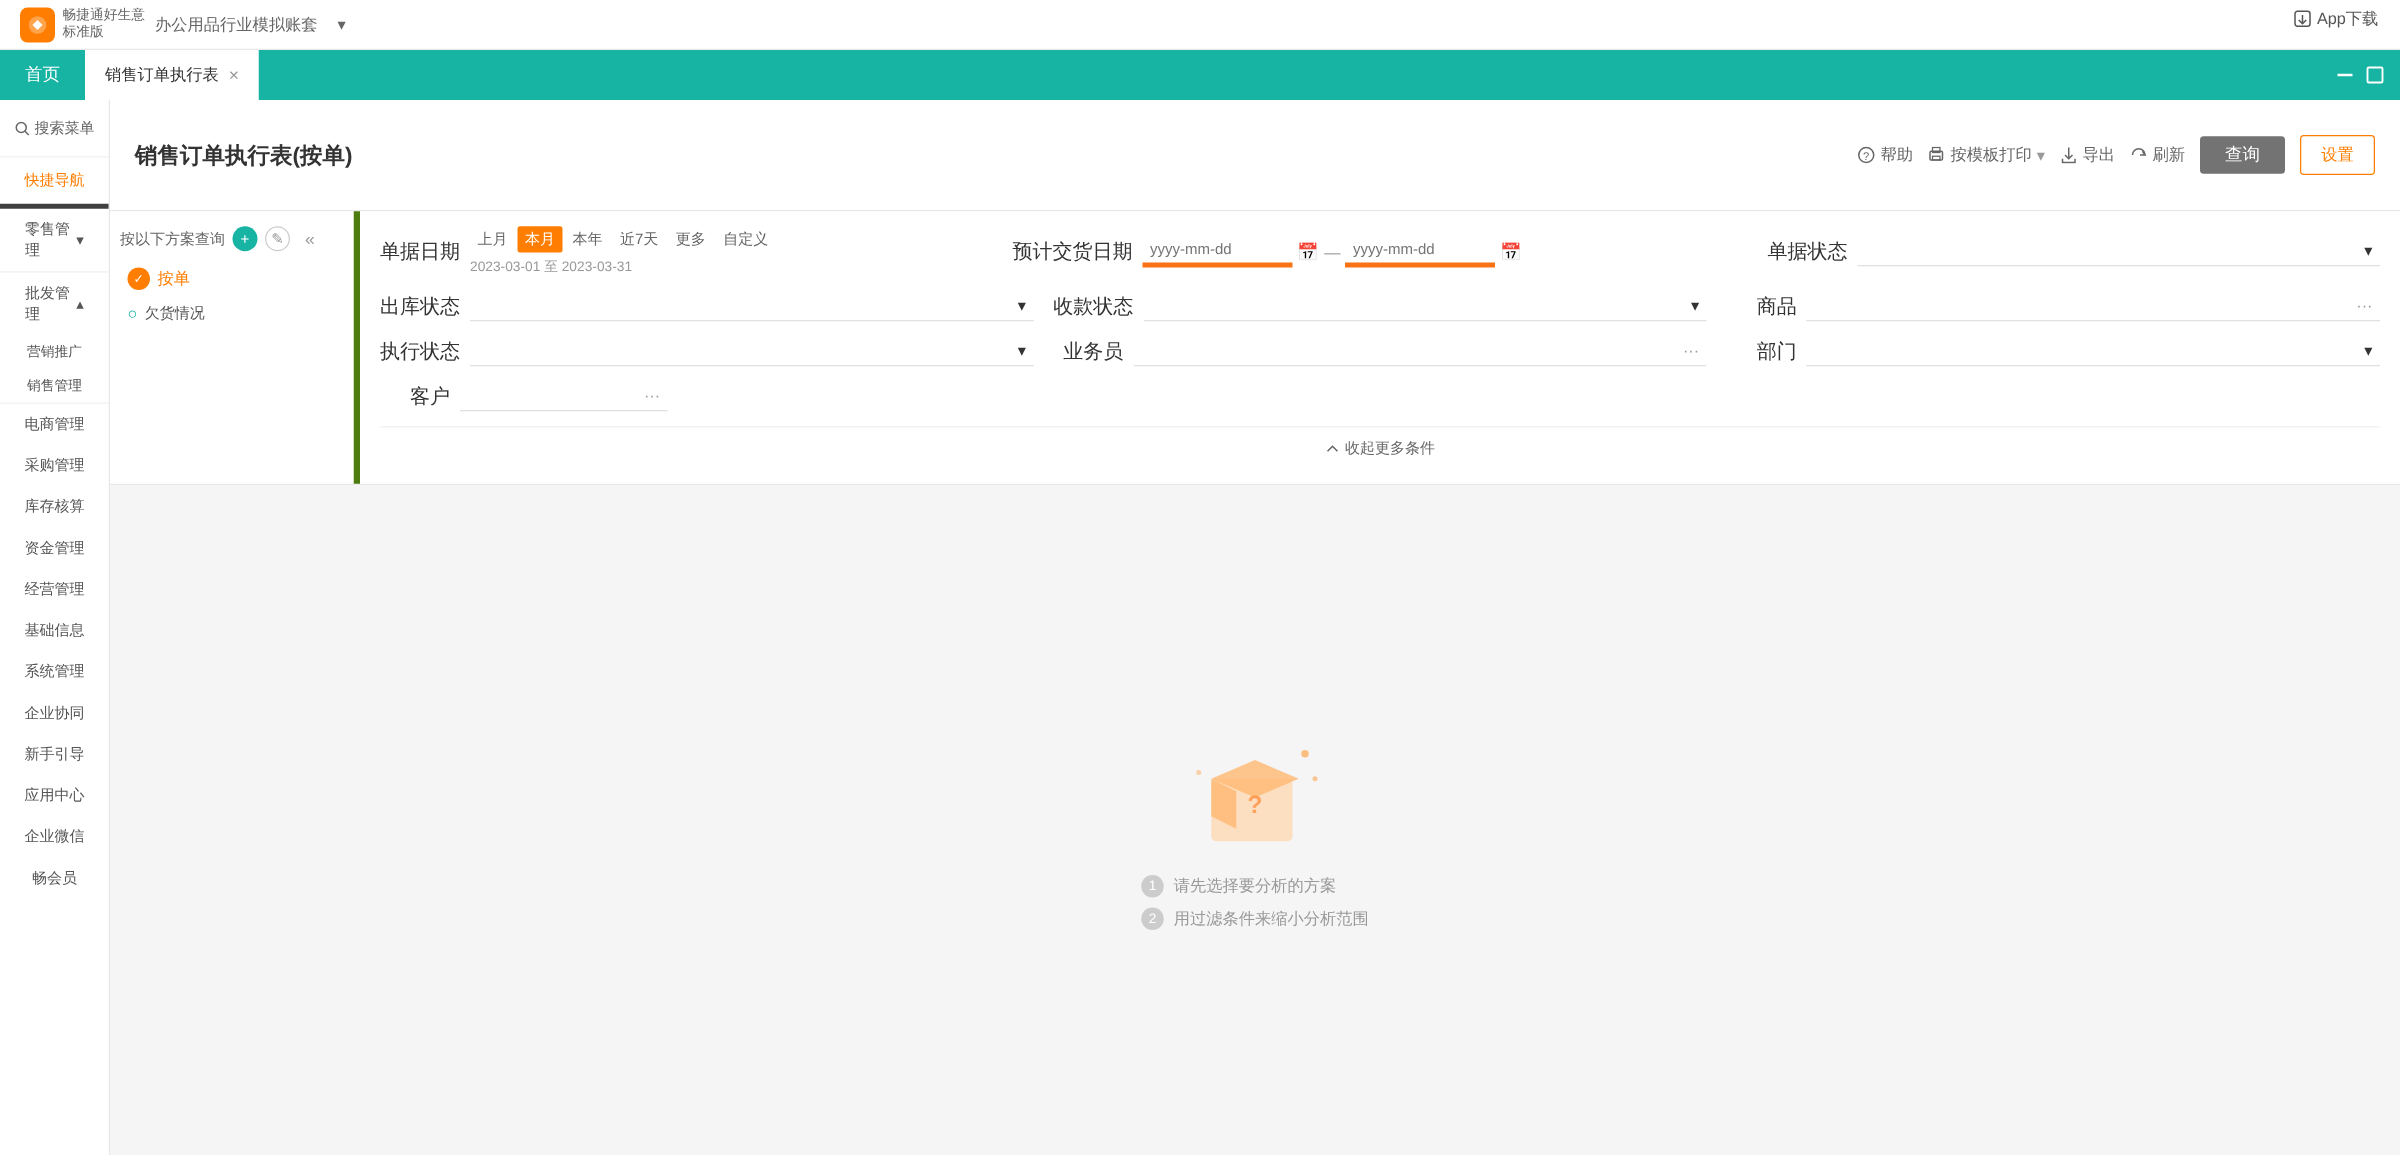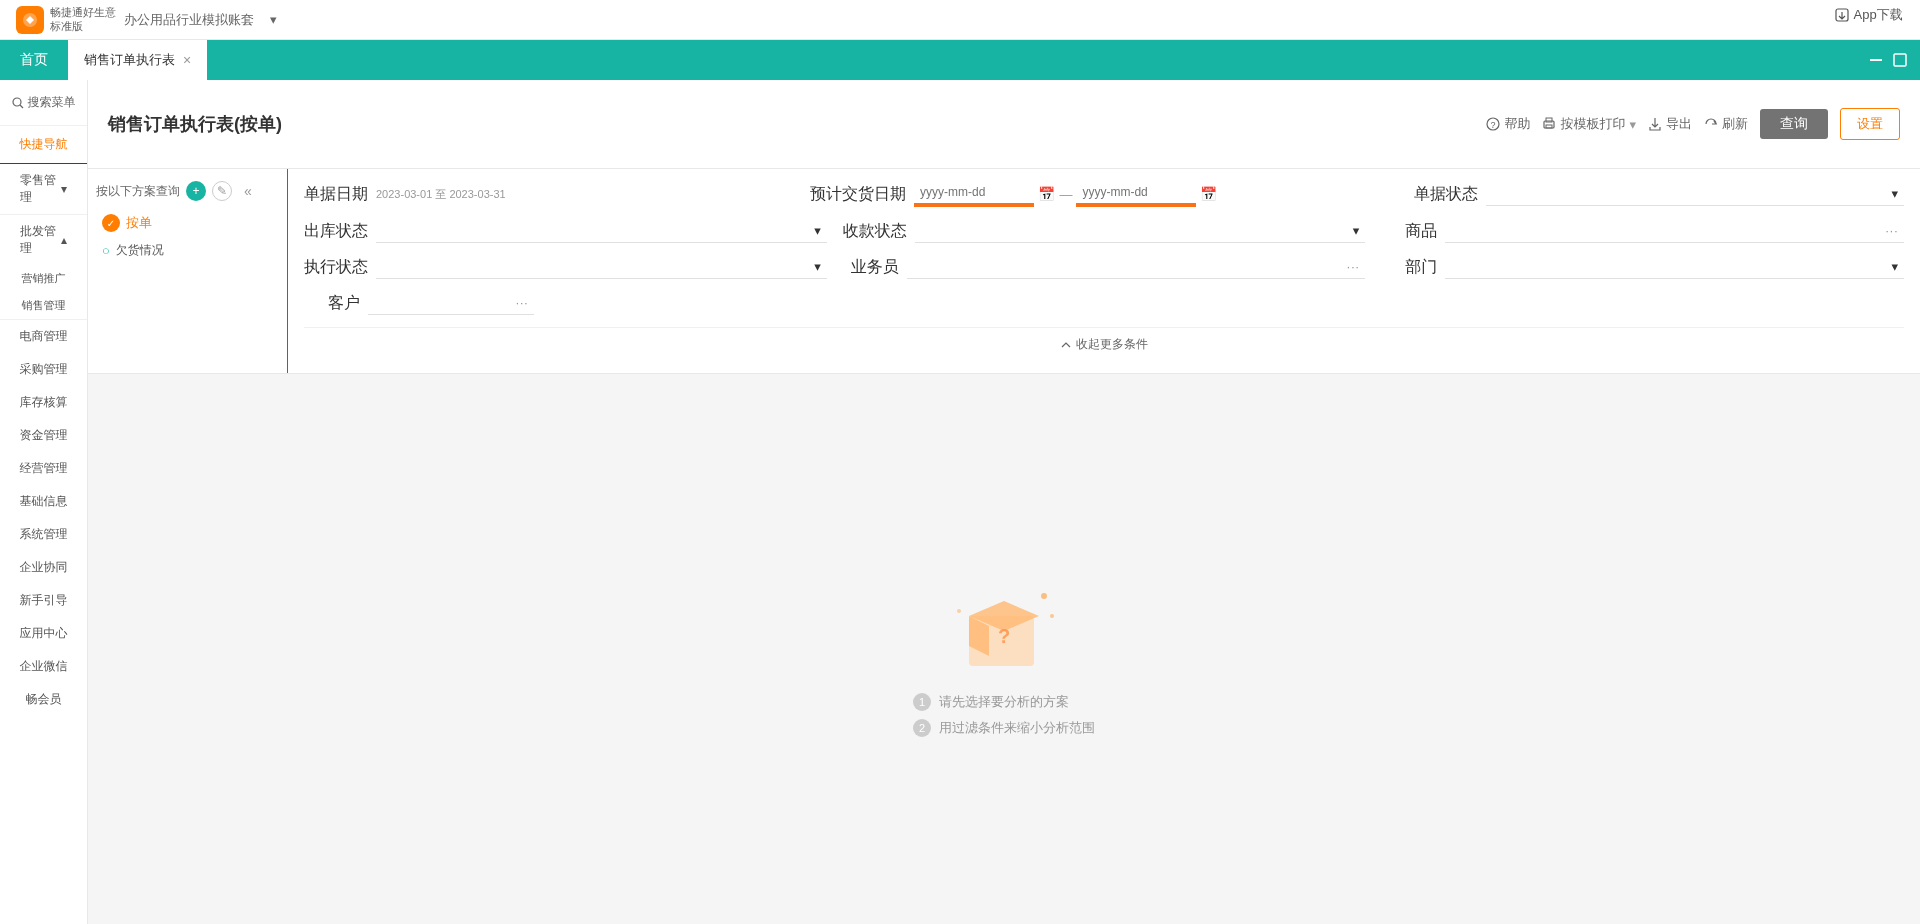--- a/index.html
+++ b/index.html
@@ -24,41 +24,41 @@
     .tab-bar-actions { margin-left: auto; display: flex; align-items: center; gap: 8px; padding-right: 12px; }
     .tab-bar-action { color: white; cursor: pointer; font-size: 16px; display: flex; align-items: center; }
 
     
     .main-layout { display: flex; flex: 1; overflow: hidden; }
 
     
     .sidebar { width: 88px; background: #fff; border-right: 1px solid #e8e8e8; display: flex; flex-direction: column; overflow-y: auto; flex-shrink: 0; }
     .sidebar-search { padding: 8px; border-bottom: 1px solid #f0f0f0; }
     .sidebar-search-btn { width: 100%; padding: 6px 0; background: none; border: none; color: #666; font-size: 12px; cursor: pointer; display: flex; align-items: center; justify-content: center; gap: 4px; }
-    .sidebar-nav { padding: 6px 0; border-bottom: 1px solid #404040; }
+    .sidebar-nav { padding: 6px 0; border-bottom: 4px solid #404040; }
     .sidebar-nav-label { font-size: 12px; color: #ff7d00; text-align: center; padding: 4px 0; cursor: pointer; }
     .sidebar-item { padding: 8px 4px; text-align: center; cursor: pointer; color: #555; font-size: 12px; display: flex; flex-direction: column; align-items: center; gap: 2px; }
     .sidebar-section { border-bottom: 1px solid #f0f0f0; }
     .sidebar-section-header { display: flex; align-items: center; justify-content: center; padding: 8px 20px; cursor: pointer; color: #555; font-size: 12px; gap: 2px; }
     .sidebar-sub-item { padding: 6px 4px; text-align: center; cursor: pointer; color: #555; font-size: 11px; }
 
     
     .content-area { flex: 1; display: flex; flex-direction: column; overflow: hidden; }
 
     
     .page-header { background: #fff; padding: 28px 20px; display: flex; align-items: center; justify-content: space-between; border-bottom: 1px solid #e8e8e8; flex-shrink: 0; }
     .page-title { font-size: 18px; font-weight: bold; color: #333; }
     .page-actions { display: flex; align-items: center; gap: 12px; }
     .page-action { display: flex; align-items: center; gap: 4px; color: #666; font-size: 13px; cursor: pointer; }
     .btn-query { background: #737373; color: white; border: none; padding: 6px 20px; border-radius: 3px; font-size: 14px; cursor: pointer; font-weight: 500; }
     .btn-settings { background: white; color: #ff7d00; border: 1px solid #ff7d00; padding: 6px 16px; border-radius: 3px; font-size: 13px; cursor: pointer; }
 
     
     .filter-panel { background: #fff; padding: 0; flex-shrink: 0; border-bottom: 1px solid #e8e8e8; }
-    .filter-left { width: 200px; border-right: 1px solid #4d7c0f; padding: 12px 8px; flex-shrink: 0; }
+    .filter-left { width: 200px; border-right: 5px solid #4d7c0f; padding: 12px 8px; flex-shrink: 0; }
     .filter-main { flex: 1; padding: 12px 16px; }
     .filter-panel-inner { display: flex; }
     .scheme-header { display: flex; align-items: center; gap: 6px; margin-bottom: 8px; }
     .scheme-label { font-size: 12px; color: #666; }
     .scheme-icon { width: 20px; height: 20px; border-radius: 50%; background: #17b3a3; color: white; display: flex; align-items: center; justify-content: center; font-size: 12px; cursor: pointer; }
     .scheme-icon2 { width: 20px; height: 20px; border-radius: 50%; border: 1px solid #ccc; color: #999; display: flex; align-items: center; justify-content: center; font-size: 12px; cursor: pointer; }
     .scheme-collapse { width: 20px; height: 20px; color: #999; display: flex; align-items: center; justify-content: center; font-size: 14px; cursor: pointer; }
     .scheme-item { display: flex; align-items: center; gap: 6px; padding: 5px 6px; border-radius: 4px; cursor: pointer; font-size: 13px; color: #ff7d00; }
     .scheme-item-icon { width: 18px; height: 18px; border-radius: 50%; background: #ff7d00; color: white; display: flex; align-items: center; justify-content: center; font-size: 10px; }
     .scheme-sub-item { display: flex; align-items: center; gap: 6px; padding: 5px 6px; font-size: 12px; color: #555; cursor: pointer; }
@@ -293,20 +293,28 @@
             <span>欠货情况</span>
           </div>
         </div>
 
         <div class="filter-main">
 
           <div class="filter-row">
             <div class="filter-field" style="flex:1.5">
               <span class="filter-label">单据日期</span>
               <div style="display:flex;flex-direction:column;flex:1;">
+                <div class="date-tabs">
+                  <span class="date-tab">上月</span>
+                  <span class="date-tab active">本月</span>
+                  <span class="date-tab">本年</span>
+                  <span class="date-tab">近7天</span>
+                  <span class="date-tab">更多</span>
+                  <span class="date-tab">自定义</span>
+                </div>
                 <span class="date-range-text">2023-03-01 至 2023-03-31</span>
               </div>
             </div>
             <div class="filter-field" style="flex:1.8">
               <span class="filter-label">预计交货日期</span>
               <div class="filter-date-range">
                 <input class="date-input" placeholder="yyyy-mm-dd" style="">
                 <span class="date-icon">📅</span>
                 <span class="date-sep">—</span>
                 <input class="date-input" placeholder="yyyy-mm-dd" style="">

